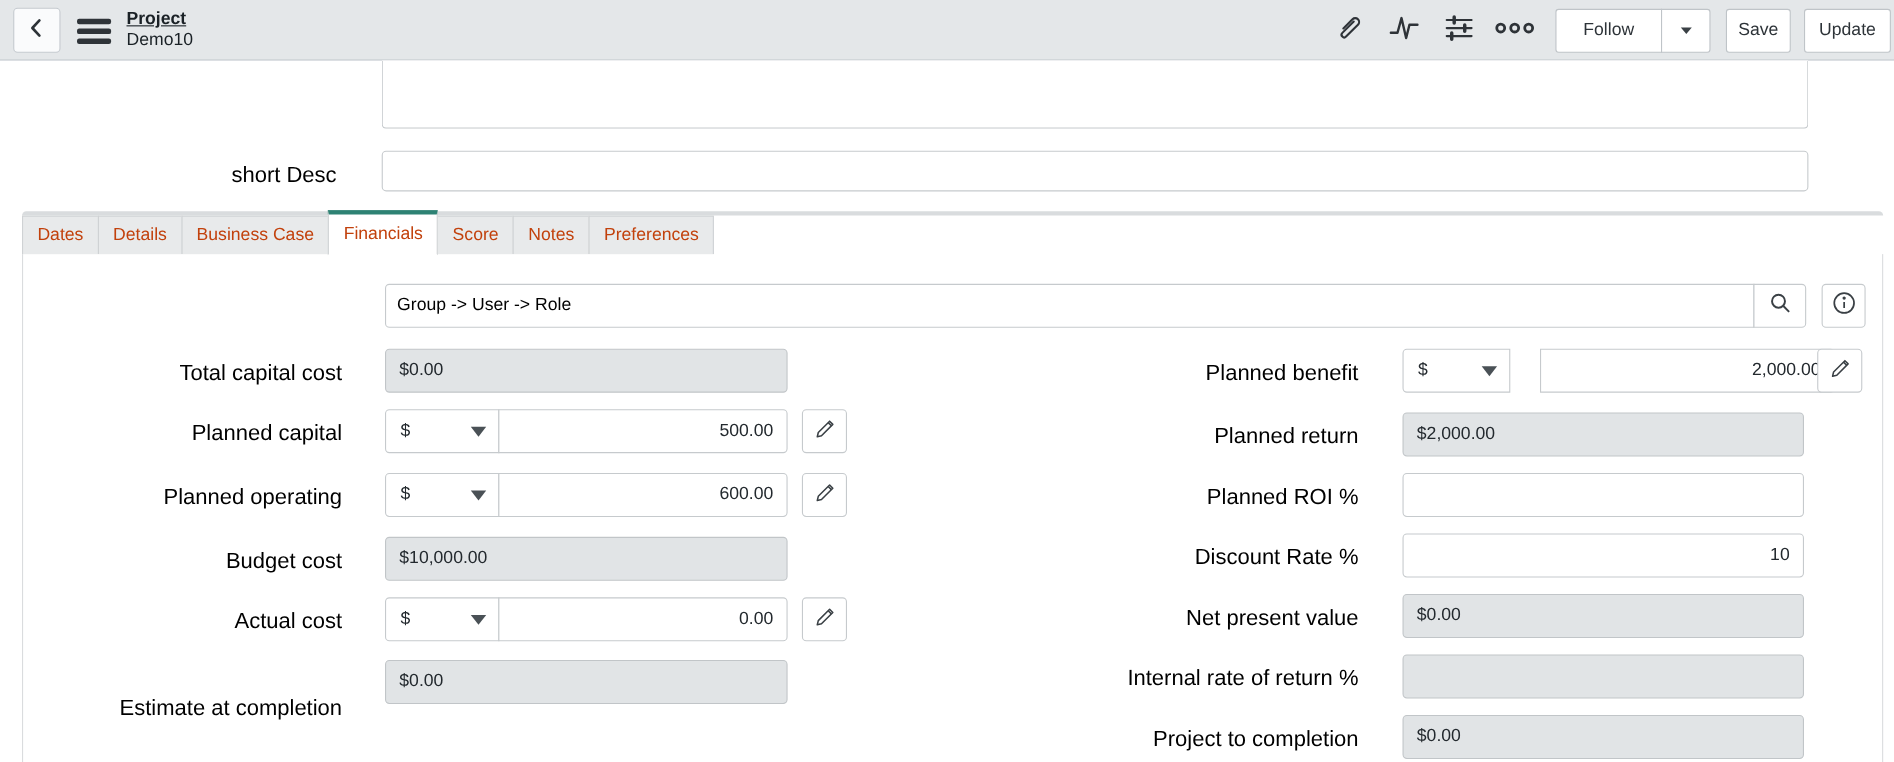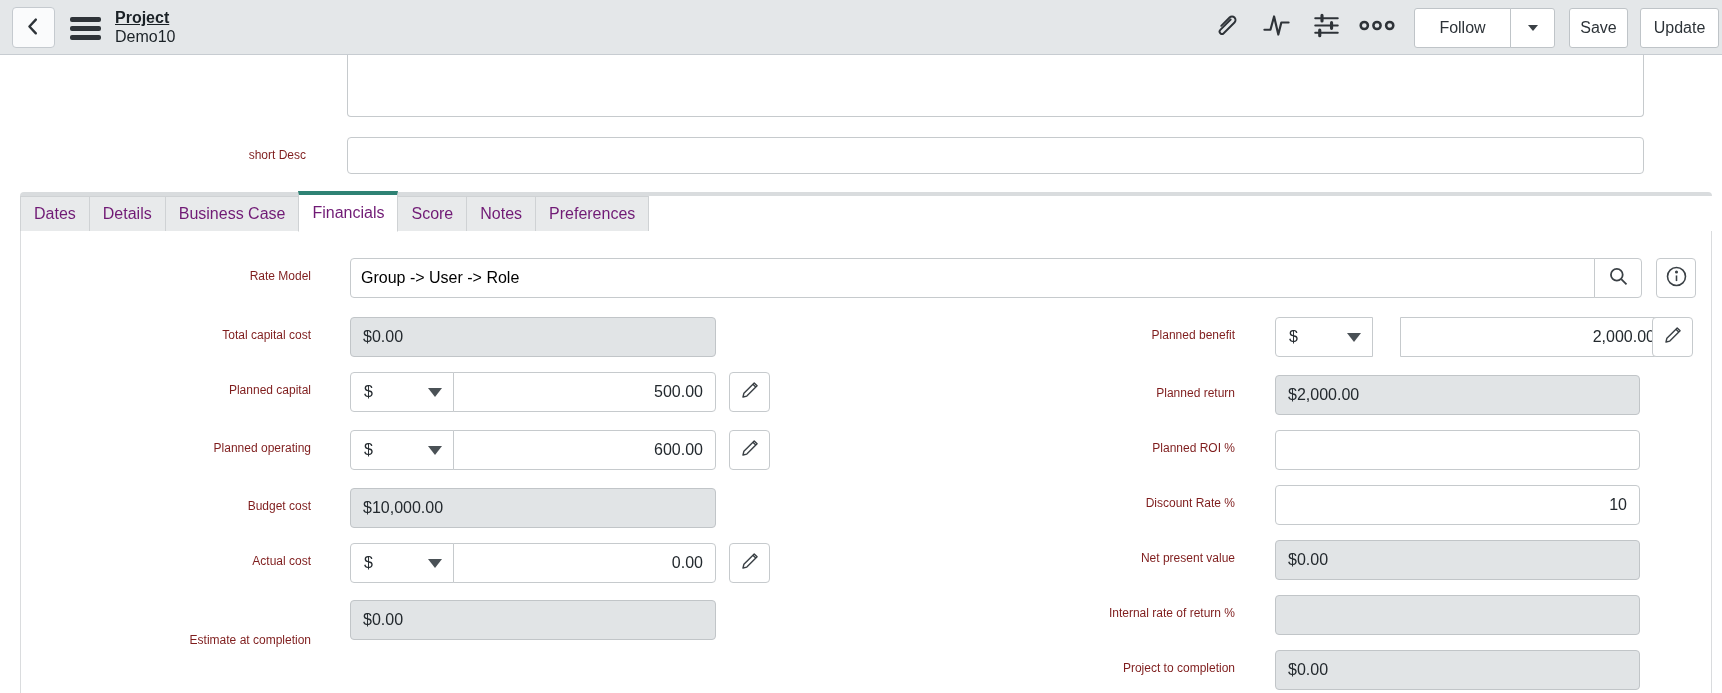--- a/index.html
+++ b/index.html
@@ -22,31 +22,31 @@
          color:#2d3338; font-size:16px; font-family:inherit; cursor:pointer; display:flex; align-items:center; justify-content:center; }
   .follow-btn { left:1414px; width:97px; border-radius:3px 0 0 3px; }
   .follow-caret-btn { left:1510px; width:45px; border-radius:0 3px 3px 0; }
   .save-btn { left:1569px; width:59px; }
   .update-btn { left:1640px; width:79px; }
   .tri-down { width:0; height:0; border-left:5px solid transparent; border-right:5px solid transparent; border-top:6px solid #3a4045; }
 
   
   .desc-area { position:absolute; left:347px; top:55px; width:1297px; height:62px; border:1px solid #c6cacd; border-top:none;
                border-radius:0 0 4px 4px; resize:none; font-family:inherit; font-size:16px; padding:6px 10px; color:#20262b; outline:none; }
-  .fld-label { position:absolute; color:#7f1d1d; font-size:12px; text-align:right; white-space:nowrap; }
+  .fld-label { position:absolute; color:#000000; font-size:20px; text-align:right; white-space:nowrap; }
   .shortdesc-label { left:90px; top:148px; width:216px; }
   .txt { position:absolute; border:1px solid #c6cacd; border-radius:4px; font-family:inherit; font-size:16px;
          padding:0 10px; color:#000000; background:#fff; outline:none; }
   .shortdesc-input { left:347px; top:137px; width:1297px; height:37px; }
 
   
   .tab-topline { position:absolute; left:20px; top:192px; width:1692px; height:4px; background:#d9dcde; border-radius:4px 4px 0 0; }
   .tabs { position:absolute; left:20px; top:191px; height:41px; display:flex; align-items:flex-end; }
   .tab { height:36px; display:flex; align-items:center; justify-content:center; padding:0 13px; background:#e8eaeb;
-         border:1px solid #cfd2d4; color:#701a75; font-size:16px; margin-left:-1px; cursor:pointer; white-space:nowrap; }
+         border:1px solid #cfd2d4; color:#c2410c; font-size:16px; margin-left:-1px; cursor:pointer; white-space:nowrap; }
   .tab:first-child { margin-left:0; }
   .tab.active { position:relative; z-index:2; height:41px; background:#fff; border-top:4px solid #2e8274; border-bottom:1px solid #fff; }
   .panel { position:absolute; left:20px; top:231px; width:1692px; height:462px; background:#fff;
            border-left:1px solid #dadcde; border-right:1px solid #dadcde; }
 
   
   .ro { position:absolute; height:40px; background:#e1e4e6; border:1px solid #c1c5c8; border-radius:4px;
         font-size:16px; color:#23292e; display:flex; align-items:center; padding:12px 12px; }
   .cur { position:absolute; height:40px; background:#fff; border:1px solid #c6cacd; border-radius:4px 0 0 4px;
          display:flex; align-items:center; justify-content:space-between; padding:0 11px 0 13px; font-size:16px; color:#23292e; cursor:pointer; }
@@ -149,21 +149,20 @@
     <div class="tab">Dates</div>
     <div class="tab">Details</div>
     <div class="tab">Business Case</div>
     <div class="tab active">Financials</div>
     <div class="tab">Score</div>
     <div class="tab">Notes</div>
     <div class="tab">Preferences</div>
   </div>
   <div class="panel"></div>
 
-  <div class="fld-label llabel" style="top:269px;">Rate Model</div>
   <input class="txt refinput" value="Group -&gt; User -&gt; Role" style="">
   <div class="sqbtn search-btn">
     <span>
       <svg width="21" height="21" viewBox="0 0 20 20" fill="none" stroke="#3a4045" stroke-width="1.7">
           <circle cx="8.4" cy="8.4" r="5.6"></circle>
           <path d="M12.6 12.6 L17.6 17.6"></path>
         </svg>
     </span>
   </div>
   <div class="sqbtn info-btn">

